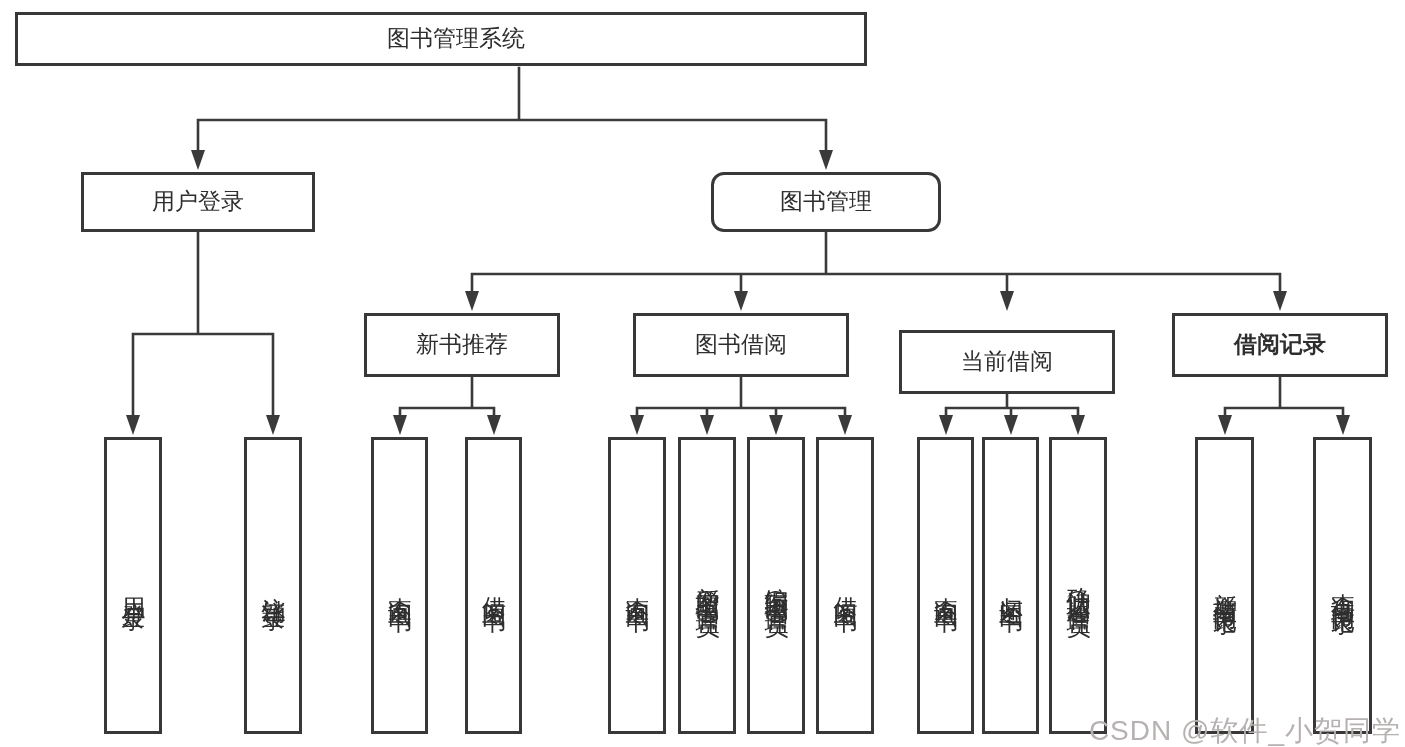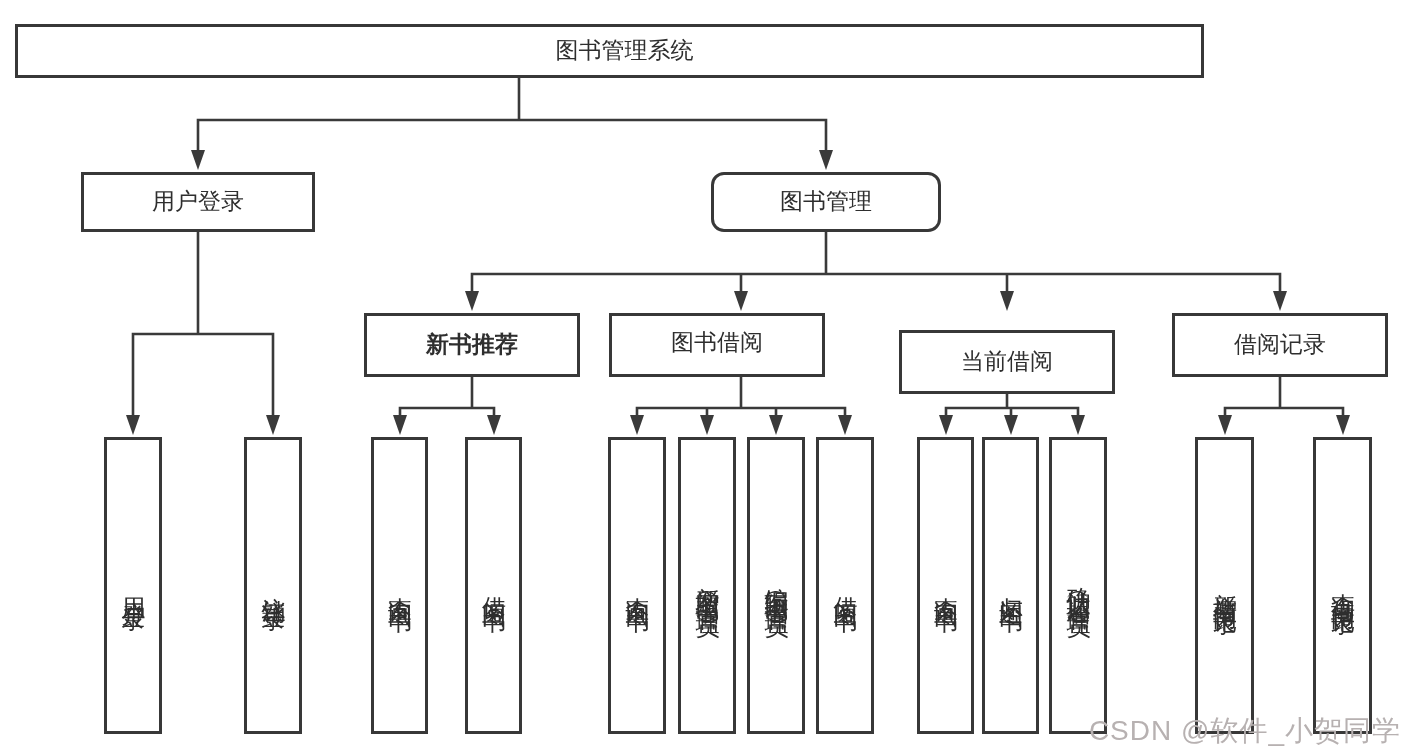--- a/index.html
+++ b/index.html
@@ -61,41 +61,41 @@
       <polygon points="769,415 783,415 776,435"></polygon>
       <polygon points="838,415 852,415 845,435"></polygon>
       <polygon points="939,415 953,415 946,435"></polygon>
       <polygon points="1004,415 1018,415 1011,435"></polygon>
       <polygon points="1071,415 1085,415 1078,435"></polygon>
       <polygon points="1218,415 1232,415 1225,435"></polygon>
       <polygon points="1336,415 1350,415 1343,435"></polygon>
     </g>
   </svg>
 
-  <div class="node" style="left:15px;top:24px;width:1189px;height:54px;padding-left:30px;">
+  <div class="node" style="left:15px;top:12px;width:852px;height:54px;padding-left:30px;">
     <span>图书管理系统</span>
   </div>
 
   <div class="node" style="left:81px;top:172px;width:234px;height:60px;">
     <span>用户登录</span>
   </div>
   <div class="node" style="left:711px;top:172px;width:230px;height:60px;border-radius:13px;">
     <span>图书管理</span>
   </div>
 
-  <div class="node" style="left:364px;top:313px;width:216px;height:64px;font-weight:bold;">
+  <div class="node" style="left:364px;top:313px;width:196px;height:64px;">
     <span>新书推荐</span>
   </div>
-  <div class="node" style="left:609px;top:313px;width:216px;height:64px;font-family:Liberation Mono, monospace;">
+  <div class="node" style="left:633px;top:313px;width:216px;height:64px;">
     <span>图书借阅</span>
   </div>
   <div class="node" style="left:899px;top:330px;width:216px;height:64px;">
     <span>当前借阅</span>
   </div>
-  <div class="node" style="left:1172px;top:313px;width:216px;height:64px;">
+  <div class="node" style="left:1172px;top:313px;width:216px;height:64px;font-weight:bold;">
     <span>借阅记录</span>
   </div>
 
   <div class="node leaf" style="left:104px;top:437px;width:58px;height:297px;">
     <span class="vtext">用户登录</span>
   </div>
   <div class="node leaf" style="left:244px;top:437px;width:58px;height:297px;">
     <span class="vtext">注销登录</span>
   </div>
 

